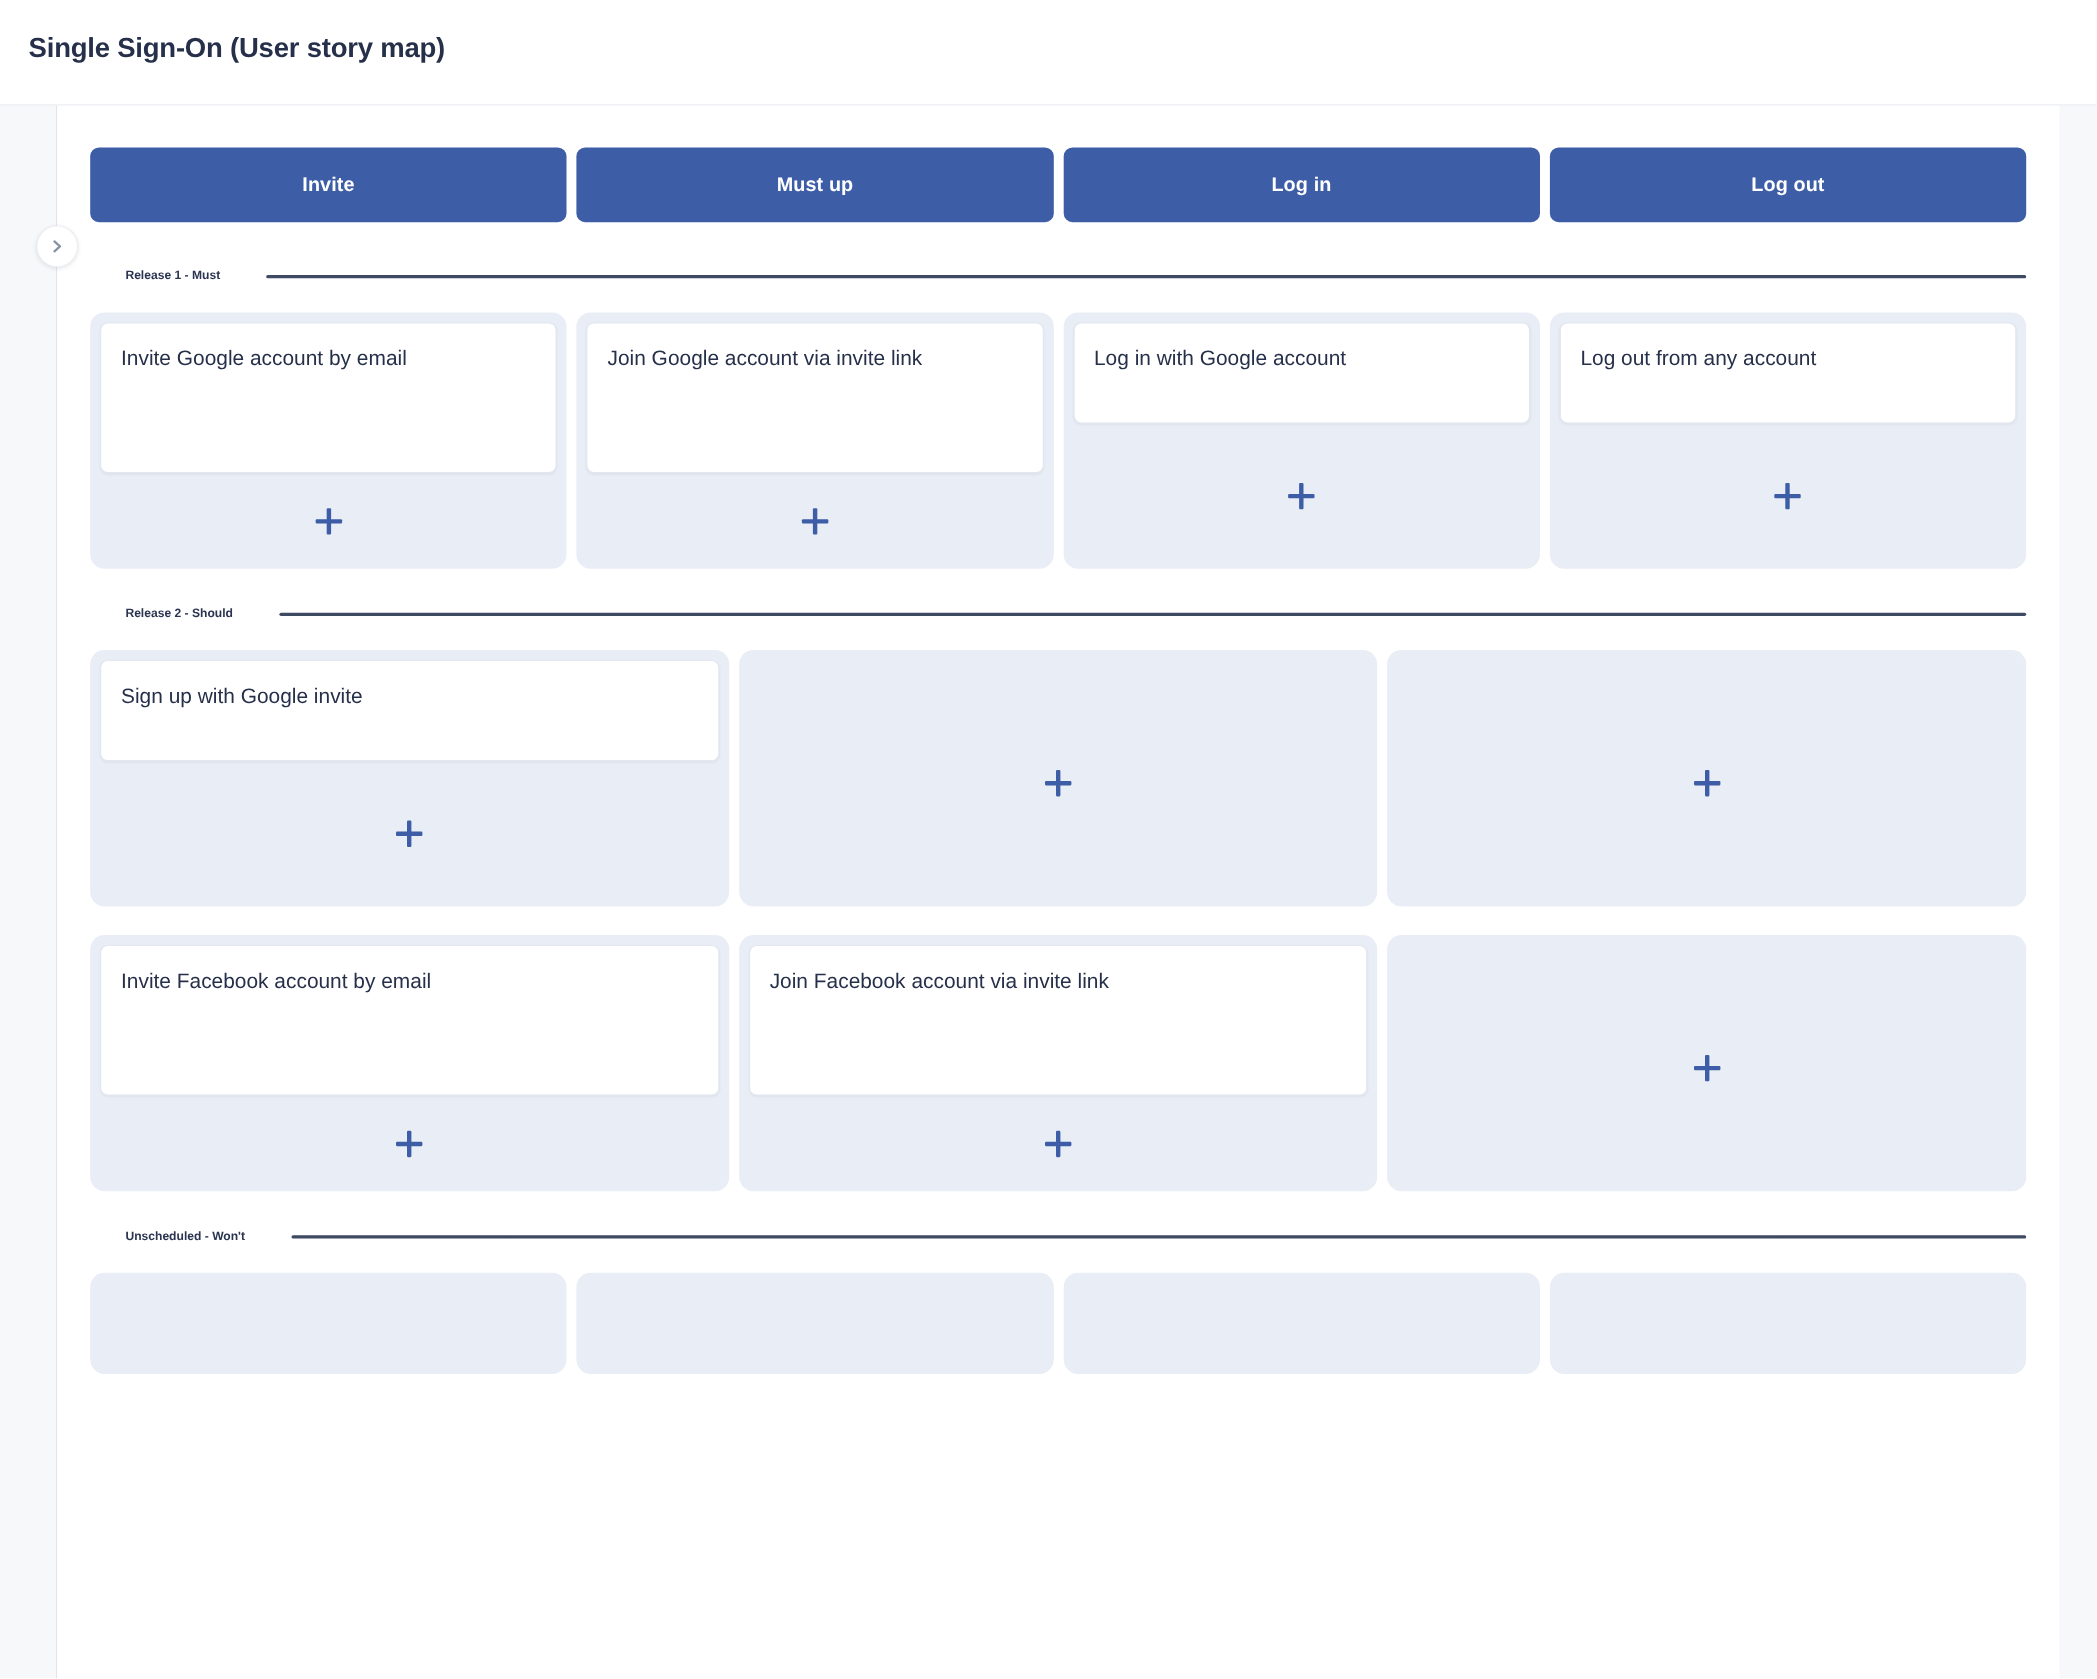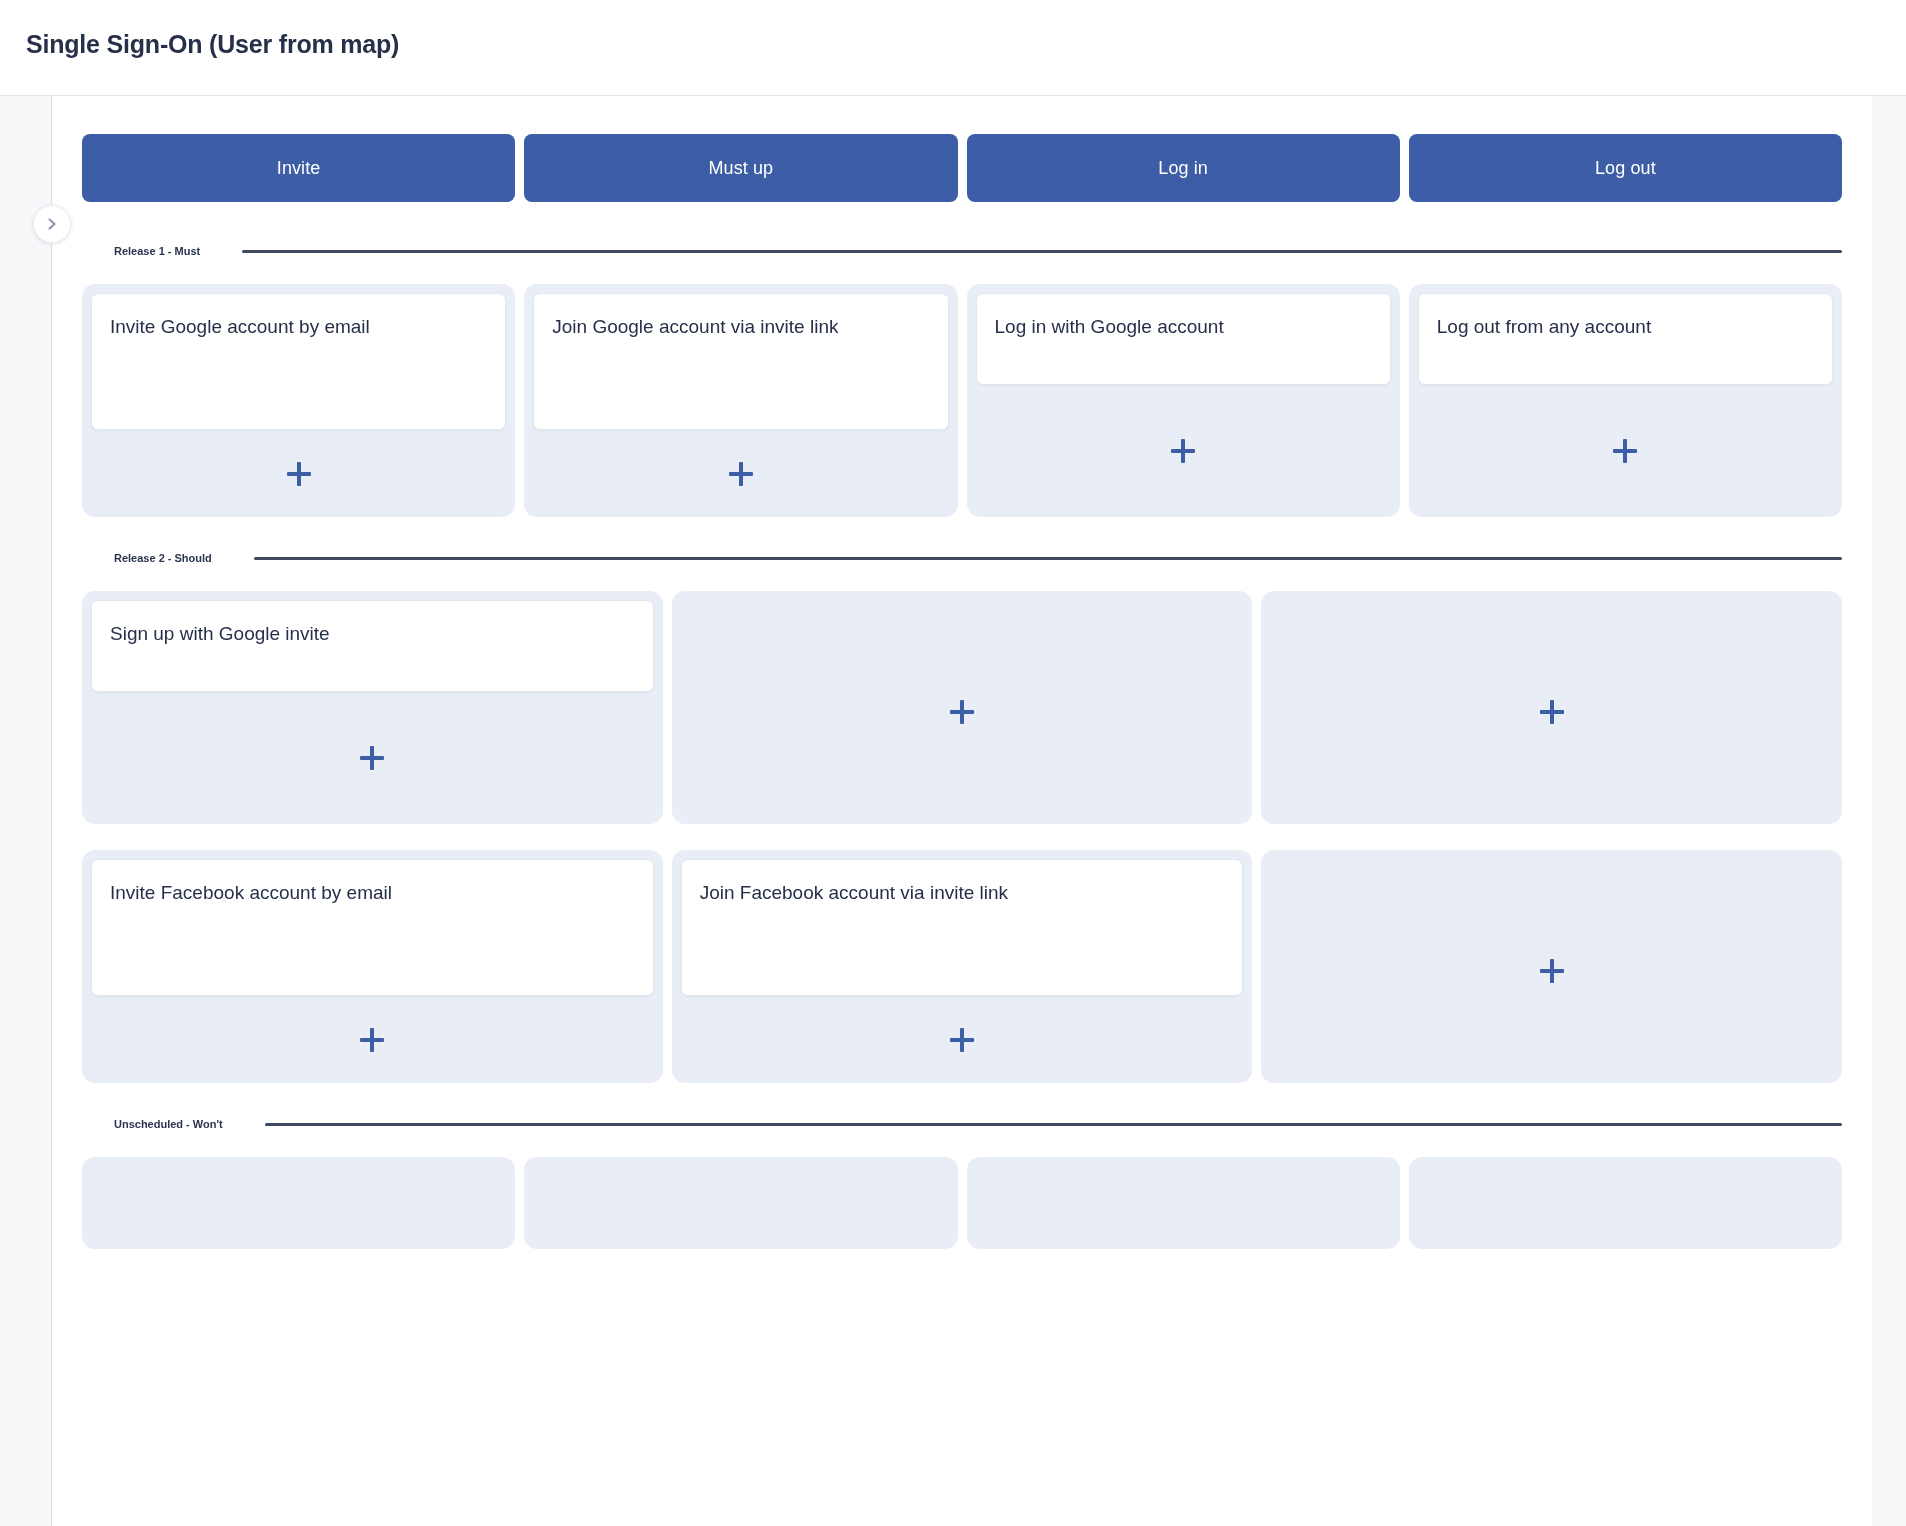--- a/index.html
+++ b/index.html
@@ -104,21 +104,21 @@
     background: #3d5da7;
     border-radius: 8px;
     display: flex;
     align-items: center;
     justify-content: center;
     cursor: pointer;
   }
   .activity-label {
     color: #ffffff;
     font-size: 18px;
-    font-weight: normal;
+    font-weight: bold;
     letter-spacing: 0.1px;
   }
 
   
   .release-head {
     display: flex;
     align-items: center;
     height: 30px;
     margin: 0 0 18px 0;
     padding-left: 32px;
@@ -194,21 +194,21 @@
   }
   .plus::before { left: 0; top: 10px; width: 24px; height: 4px; }
   .plus::after  { top: 0; left: 10px; height: 24px; width: 4px; }
 </style>
 </head>
 <body>
 
 <div id="app">
 
   <div class="titlebar">
-    <div class="page-title">Single Sign-On (User from map)</div>
+    <div class="page-title">Single Sign-On (User story map)</div>
   </div>
 
   <div class="rail rail-left"></div>
   <div class="rail rail-right"></div>
   <div class="rail-divider"></div>
 
   <div class="collapse-toggle">
     <span>
       <svg width="14" height="14" viewBox="0 0 14 14" aria-hidden="true">
         <polyline points="4.5,2.5 9.5,7 4.5,11.5" fill="none" stroke="#8a93a6" stroke-width="2.1" stroke-linecap="round" stroke-linejoin="round"></polyline>

